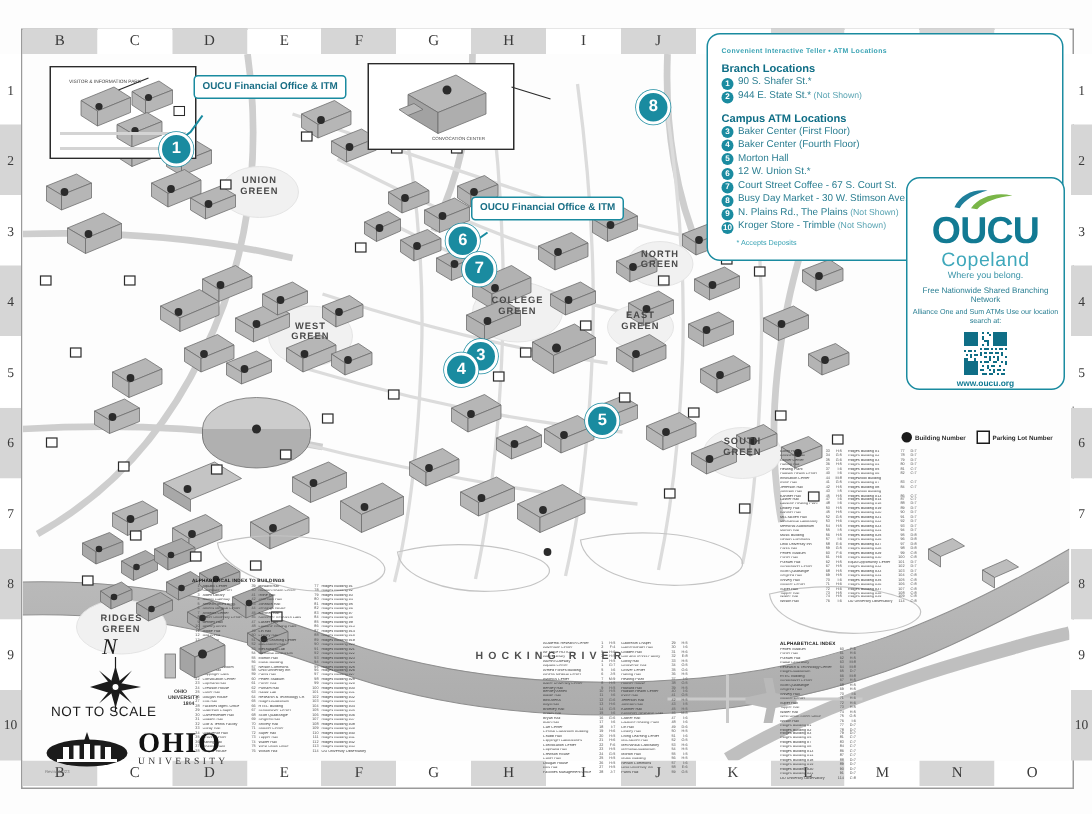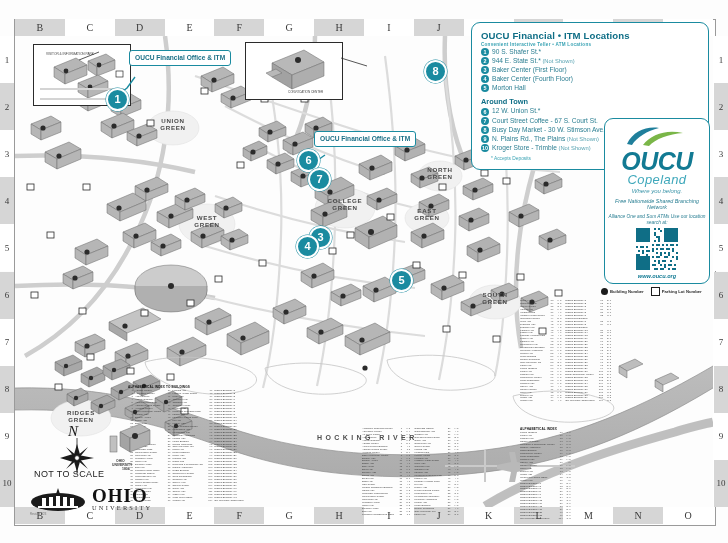--- a/index.html
+++ b/index.html
@@ -49,23 +49,23 @@
   .ip-sub{color:#3aa3b4;font-size:4.6px;font-weight:bold;letter-spacing:.25px;margin-top:1px;}
   .ip-group{color:#0f6e86;font-size:7.4px;font-weight:bold;margin-top:5px;margin-bottom:1px;}
   .ip-row{display:flex;align-items:flex-start;gap:3px;margin-top:.5px;}
   .ip-num{flex:0 0 auto;width:8px;height:8px;border-radius:50%;background:#1a8ba0;color:#fff;
     font-size:5.4px;font-weight:bold;line-height:8px;text-align:center;margin-top:.6px;}
   .ip-text{color:#2c7f92;font-size:6.6px;line-height:8.4px;}
   .ip-text .ns{color:#58a3b2;font-size:5.8px;}
   .ip-foot{color:#3aa3b4;font-size:4.8px;margin-top:4px;margin-left:10px;}
 
   
-  .brandcard{position:absolute;left:604px;top:118px;width:106px;height:166px;
+  .brandcard{position:absolute;left:604px;top:118px;width:106px;height:142px;
     border:1.4px solid #1a8ba0;border-radius:9px;background:#ffffff;
-    display:flex;flex-direction:column;align-items:center;padding-top:6px;box-sizing:border-box;font-style:italic;}
+    display:flex;flex-direction:column;align-items:center;padding-top:6px;box-sizing:border-box;}
   .bc-logo{font-family:"Liberation Sans",sans-serif;font-size:25px;font-weight:bold;
     color:#127a93;letter-spacing:-.5px;line-height:24px;}
   .bc-fin{font-size:13px;color:#3fa8bb;letter-spacing:.4px;line-height:14px;}
   .bc-tag{font-size:6px;color:#3a94a8;margin-top:1px;}
   .bc-l1{font-size:5.4px;color:#2a7f93;text-align:center;line-height:6.4px;margin-top:4px;}
   .bc-l2{font-size:4.8px;color:#2a7f93;text-align:center;line-height:5.8px;margin-top:3px;}
   .qr{width:42px;height:42px;margin-top:3px;}
   .bc-url{font-size:5.6px;font-weight:bold;color:#127a93;margin-top:3px;}
 
   
@@ -687,44 +687,44 @@
         <div class="pin" style="left: 409px; top: 24px;">8</div>
         <div class="pin" style="left: 282px; top: 113px;">6</div>
         <div class="pin" style="left: 293px; top: 132px;">7</div>
         <div class="pin" style="left: 294px; top: 190px;">3</div>
         <div class="pin" style="left: 281px; top: 199px;">4</div>
         <div class="pin" style="left: 375px; top: 233px;">5</div>
       </div>
   </div>
 
   <div class="infopanel">
-    <div class="ip-title">OUCU Financial • ITM Locations</div>
     <div class="ip-sub">Convenient Interactive Teller • ATM Locations</div>
     <div id="ip-groups">
+        <div class="ip-group">Branch Locations</div>
         <div class="ip-row">
           <span class="ip-num">1</span>
           <span class="ip-text">90 S. Shafer St.*</span>
         </div>
         <div class="ip-row">
           <span class="ip-num">2</span>
           <span class="ip-text">944 E. State St.*<span class="ns"> (Not Shown)</span></span>
         </div>
+        <div class="ip-group">Campus ATM Locations</div>
         <div class="ip-row">
           <span class="ip-num">3</span>
           <span class="ip-text">Baker Center (First Floor)</span>
         </div>
         <div class="ip-row">
           <span class="ip-num">4</span>
           <span class="ip-text">Baker Center (Fourth Floor)</span>
         </div>
         <div class="ip-row">
           <span class="ip-num">5</span>
           <span class="ip-text">Morton Hall</span>
         </div>
-        <div class="ip-group">Around Town</div>
         <div class="ip-row">
           <span class="ip-num">6</span>
           <span class="ip-text">12 W. Union St.*</span>
         </div>
         <div class="ip-row">
           <span class="ip-num">7</span>
           <span class="ip-text">Court Street Coffee - 67 S. Court St.</span>
         </div>
         <div class="ip-row">
           <span class="ip-num">8</span>

